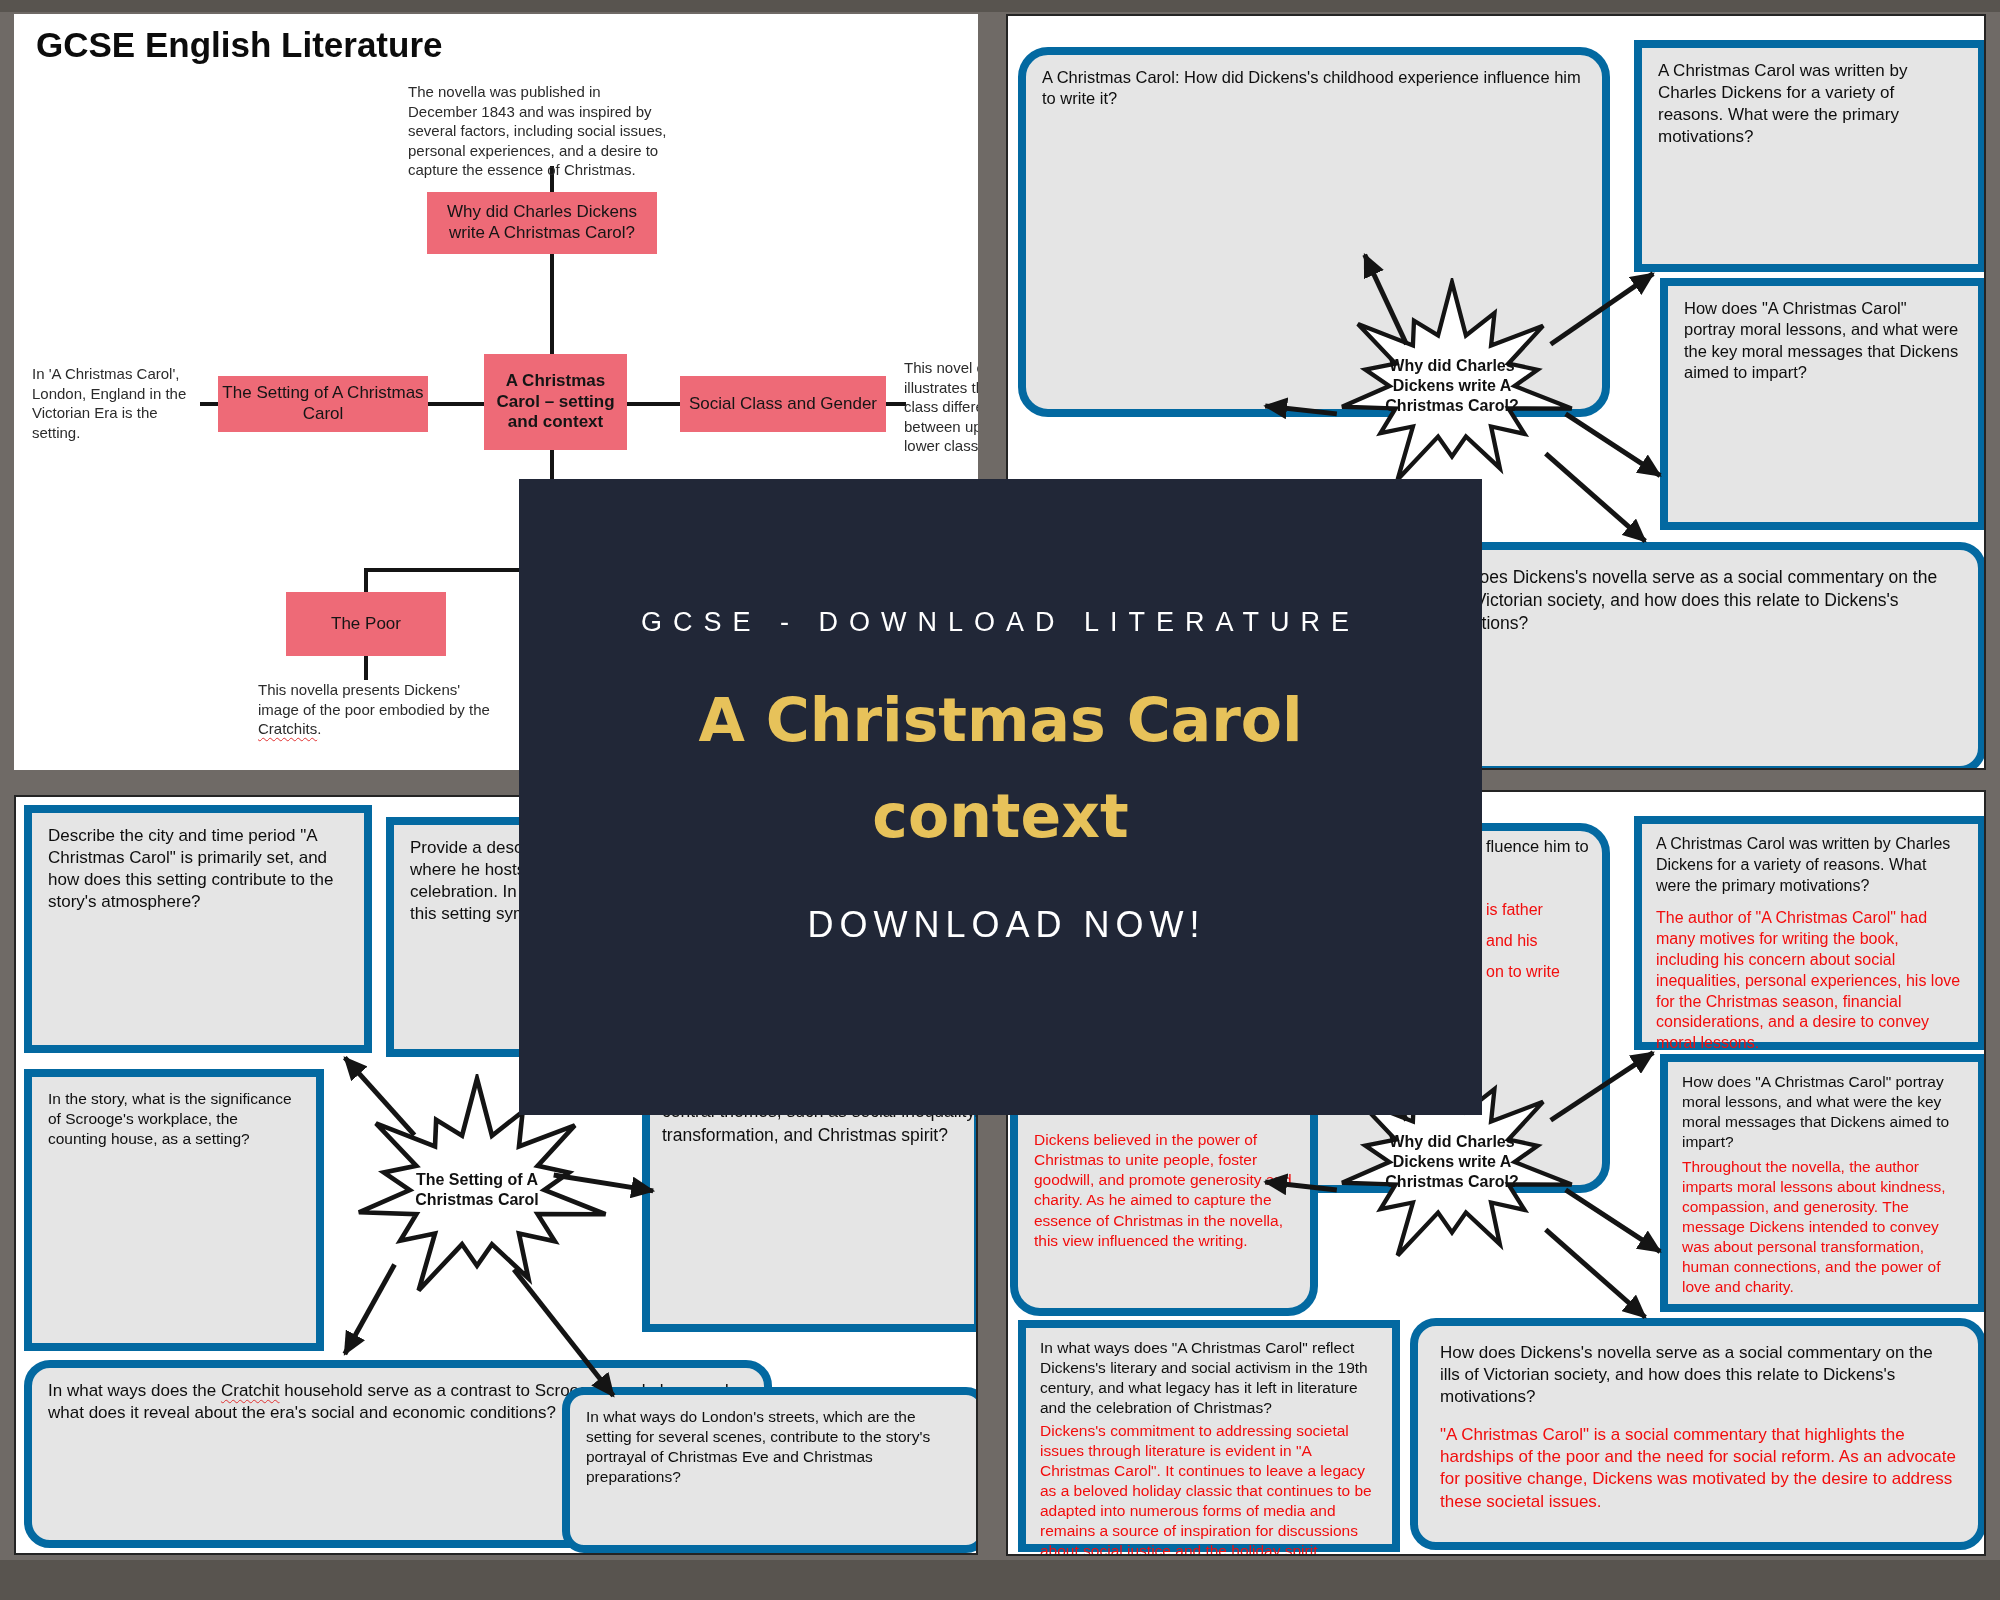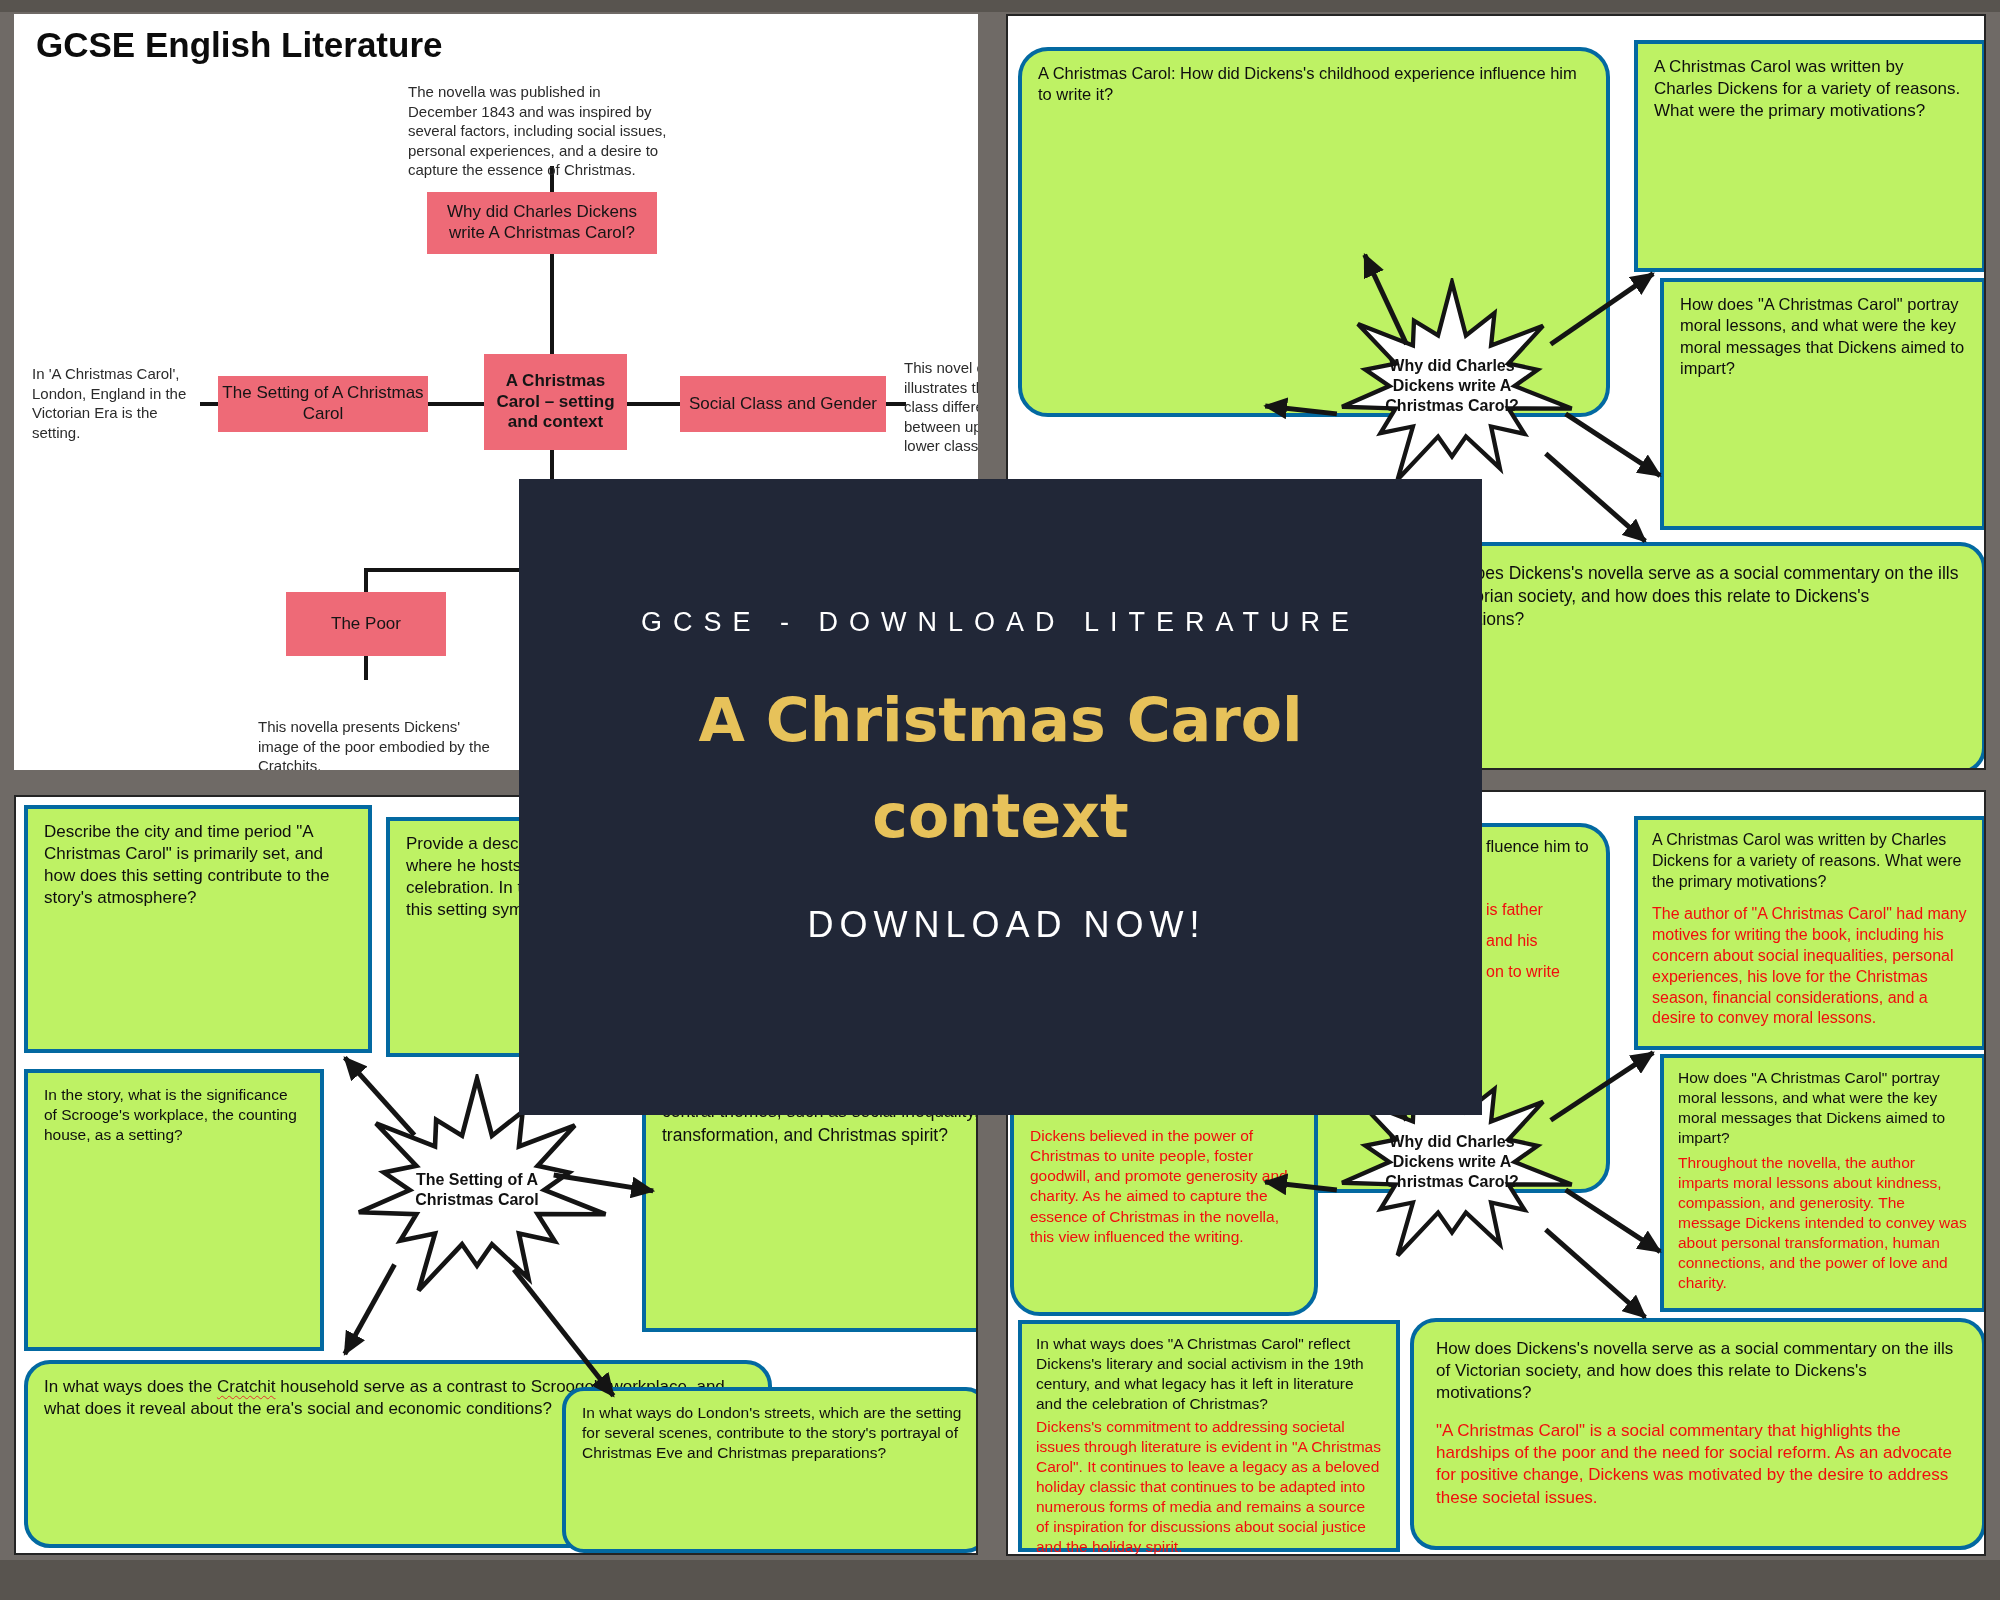--- a/index.html
+++ b/index.html
@@ -5,21 +5,21 @@
   html,body{margin:0;padding:0;}
   body{
     width:2000px;height:1600px;position:relative;overflow:hidden;
     background:#6f6a66;
     font-family:"Liberation Sans", sans-serif;color:#111;
   }
   .edge{position:absolute;left:0;width:2000px;background:#58544f;}
   .panel{position:absolute;background:#ffffff;overflow:hidden;}
   .bordered{border:2px solid #242424;box-sizing:border-box;}
   
-  .qbox{position:absolute;border:4px solid #0369a1;background:#bef264;box-sizing:border-box;
+  .qbox{position:absolute;border:8px solid #0369a1;background:#e5e5e5;box-sizing:border-box;
         padding:12px 16px;font-size:17px;line-height:1.3;color:#0e0e0e;}
   .rounded{border-radius:30px;}
   .pinkbox{position:absolute;background:#ee6a77;color:#151515;display:flex;align-items:center;
            justify-content:center;text-align:center;font-size:17px;line-height:1.22;box-sizing:border-box;padding:4px;}
   .line{position:absolute;background:#141414;}
   .note{position:absolute;color:#2b2b2b;font-size:15px;line-height:1.3;}
   .pre{white-space:pre-line;}
   .nowrap{white-space:pre;}
   .red{color:#f20d0d;}
   .wavy{text-decoration:underline;text-decoration-style:wavy;text-decoration-color:#e03131;text-decoration-thickness:1px;text-underline-offset:3px;}
@@ -59,21 +59,21 @@
 class differenc
 between upper
 lower classes.</div>
 
   <div class="pinkbox" style="left:413px;top:178px;width:230px;height:62px;">Why did Charles Dickens write A Christmas Carol?</div>
   <div class="pinkbox" style="left:204px;top:362px;width:210px;height:56px;">The Setting of A Christmas Carol</div>
   <div class="pinkbox" style="left:470px;top:340px;width:143px;height:96px;font-weight:bold;">A Christmas Carol – setting and context</div>
   <div class="pinkbox" style="left:666px;top:362px;width:206px;height:56px;">Social Class and Gender</div>
   <div class="pinkbox" style="left:272px;top:578px;width:160px;height:64px;">The Poor</div>
 
-  <div class="note" style="left:244px;top:666px;width:238px;margin-top:37px;"><span>This novella presents Dickens' image of the poor embodied by the </span><span class="wavy">Cratchits</span><span>.</span></div>
+  <div class="note" style="left:244px;top:666px;width:238px;"><span>This novella presents Dickens' image of the poor embodied by the </span><span class="wavy">Cratchits</span><span>.</span></div>
 </section>
 
 <section class="panel bordered" style="left:1006px;top:14px;width:980px;height:756px;">
   <div class="qbox rounded" style="left:10px;top:31px;width:592px;height:370px;font-size:16.5px;">A Christmas Carol: How did Dickens's childhood experience influence him to write it?</div>
   <div class="qbox" style="left:626px;top:24px;width:352px;height:232px;">A Christmas Carol was written by Charles Dickens for a variety of reasons. What were the primary motivations?</div>
   <div class="qbox" style="left:652px;top:262px;width:326px;height:252px;font-size:16.5px;">How does "A Christmas Carol" portray moral lessons, and what were the key moral messages that Dickens aimed to impart?</div>
   <div class="qbox rounded" style="left:392px;top:526px;width:586px;height:232px;font-size:17.5px;padding:16px 22px;border-radius:26px;">How does Dickens's novella serve as a social commentary on the ills of Victorian society, and how does this relate to Dickens's motivations?</div>
 
   <div class="star-wrap" style="left:314px;top:262px;width:260px;height:216px;">
     <svg viewBox="0 0 240 200">

